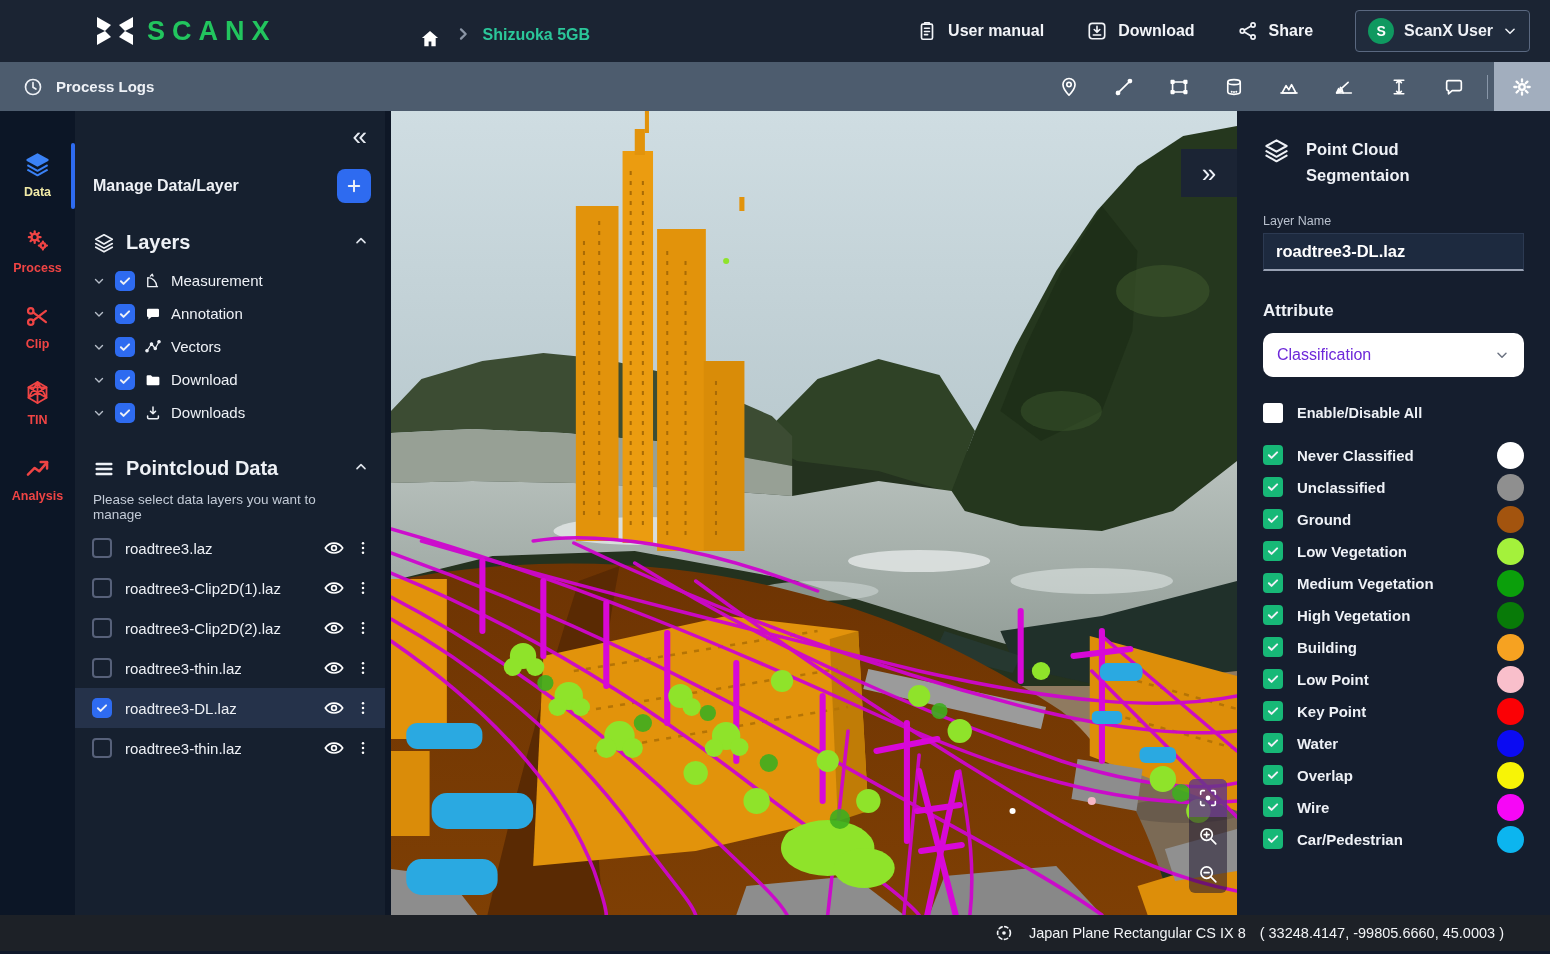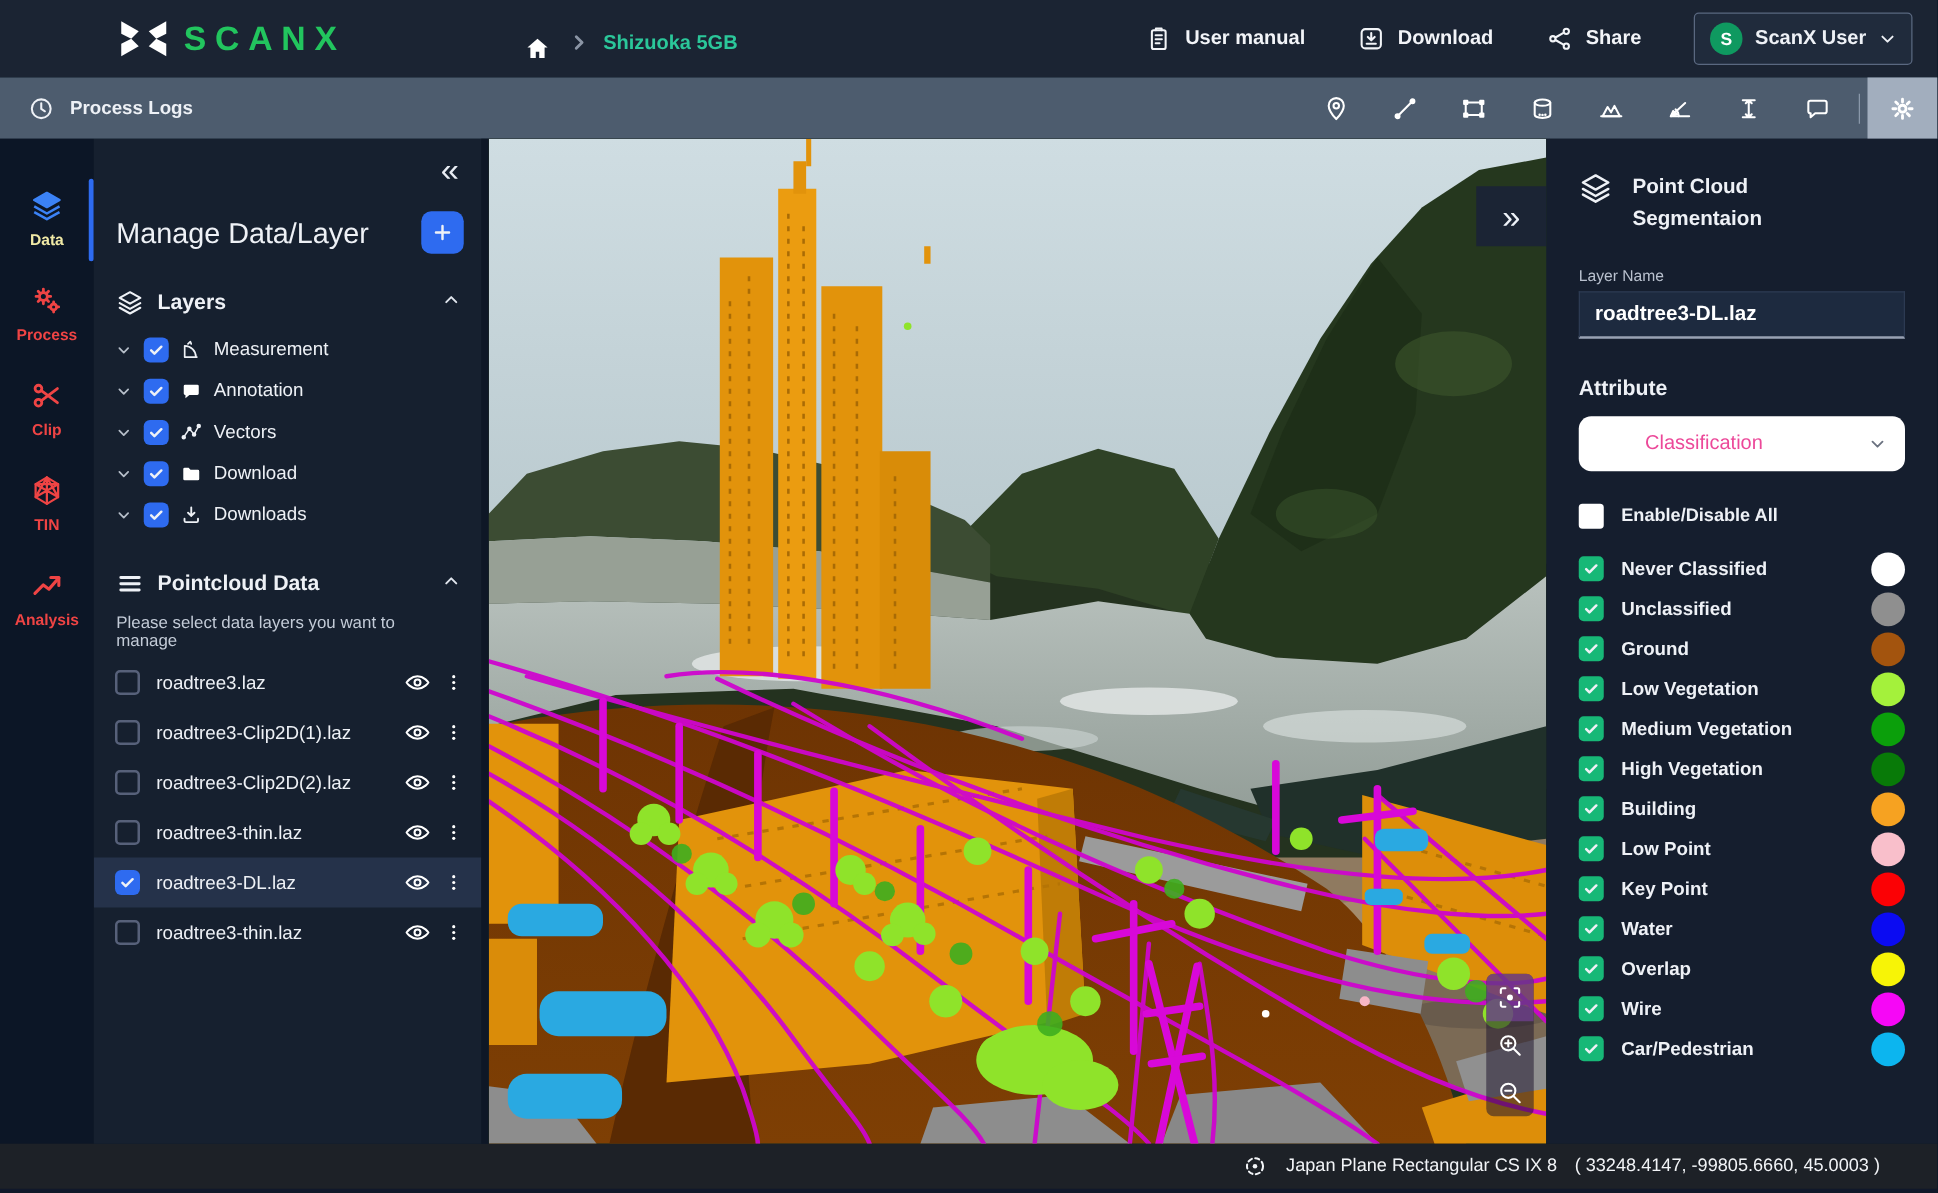--- a/index.html
+++ b/index.html
@@ -44,24 +44,24 @@
     padding:6px 0;cursor:pointer;color:#ef4444;}
   .rail-item .lbl{font-size:12.5px;font-weight:600;}
   .rail-item.active .lbl{color:#f0e9a6;}
   .rail-item.active::after{content:"";position:absolute;right:0;top:-2px;width:4px;height:66px;border-radius:2px;background:var(--accent);}
   .rail-item.active{color:#3b82f6;}
 
   
   .left-panel{background:var(--panel-bg);position:relative;padding-top:14px;border-right:6px solid #0e1726;overflow:hidden;}
   .collapse-l{position:absolute;top:12px;right:18px;font-size:26px;color:#e9edf4;cursor:pointer;line-height:1;}
   .lp-title-row{display:flex;align-items:center;justify-content:space-between;padding:0 14px 0 18px;margin-top:44px;}
-  .lp-title{font-size:23px;font-weight:400;}
+  .lp-title{font-size:16px;font-weight:700;}
   .plus-btn{width:34px;height:34px;border-radius:8px;background:var(--accent);display:flex;align-items:center;justify-content:center;cursor:pointer;}
   .sec-head{display:flex;align-items:center;gap:11px;padding:0 16px 0 18px;margin-top:28px;cursor:pointer;}
-  .sec-head .sec-title{font-size:17px;font-weight:bold;}
+  .sec-head .sec-title{font-size:20px;font-weight:bold;}
   .sec-caret{margin-left:auto;color:#dfe4ec;}
   .tree{margin-top:10px;}
   .tree-row{display:flex;align-items:center;gap:9px;height:33px;padding-left:17px;cursor:pointer;text-align:center;}
   .tree-row .lbl{font-size:15px;}
   .chev-d{color:#b6bec9;display:flex;}
   .cb{width:20px;height:20px;border-radius:5px;flex:0 0 auto;display:flex;align-items:center;justify-content:center;}
   .cb.blue{background:var(--accent);}
   .cb.empty{border:2px solid #57617a;background:transparent;border-radius:4px;}
   .cb.green{background:var(--green);border-radius:4px;}
   .cb.white{background:#fff;border-radius:3px;}
@@ -86,21 +86,21 @@
   .right-panel{background:var(--panel2-bg);padding:26px 26px 0 26px;overflow:hidden;}
   .rp-head{display:flex;gap:16px;align-items:flex-start;}
   .rp-title{font-size:16.5px;font-weight:600;line-height:1.55;}
   .fld-label{margin-top:26px;font-size:12.5px;color:#b9c1ce;}
   .layer-input{margin-top:5px;width:100%;height:38px;background:#1d2a3f;border:1px solid #2c3a52;
     border-bottom:2px solid #98a1b3;color:#fff;font-size:16.5px;font-weight:600;padding:0 12px;
     font-family:"Liberation Sans",sans-serif;outline:none;}
   .attr-label{margin-top:30px;font-size:17px;font-weight:bold;}
   .select{margin-top:12px;height:44px;background:#fff;border-radius:10px;display:flex;align-items:center;
     padding:0 14px;cursor:pointer;}
-  .select .sel-val{font-size:16px;color:#ec4899;margin-left:39px;}
+  .select .sel-val{font-size:16px;color:#6d28d9;}
   .select .sel-chev{margin-left:auto;color:#6b7280;display:flex;}
   .enable-row{margin-top:26px;display:flex;align-items:center;gap:14px;cursor:pointer;}
   .enable-row .lbl{font-size:14.5px;font-weight:600;}
   .cls-list{margin-top:16px;}
   .cls-row{display:flex;align-items:center;height:32px;}
   .cls-row .lbl{font-size:15px;font-weight:600;margin-left:14px;}
   .swatch{margin-left:auto;width:27px;height:27px;border-radius:50%;}
 
   
   .statusbar{background:var(--status-bg);display:flex;align-items:center;justify-content:flex-end;

